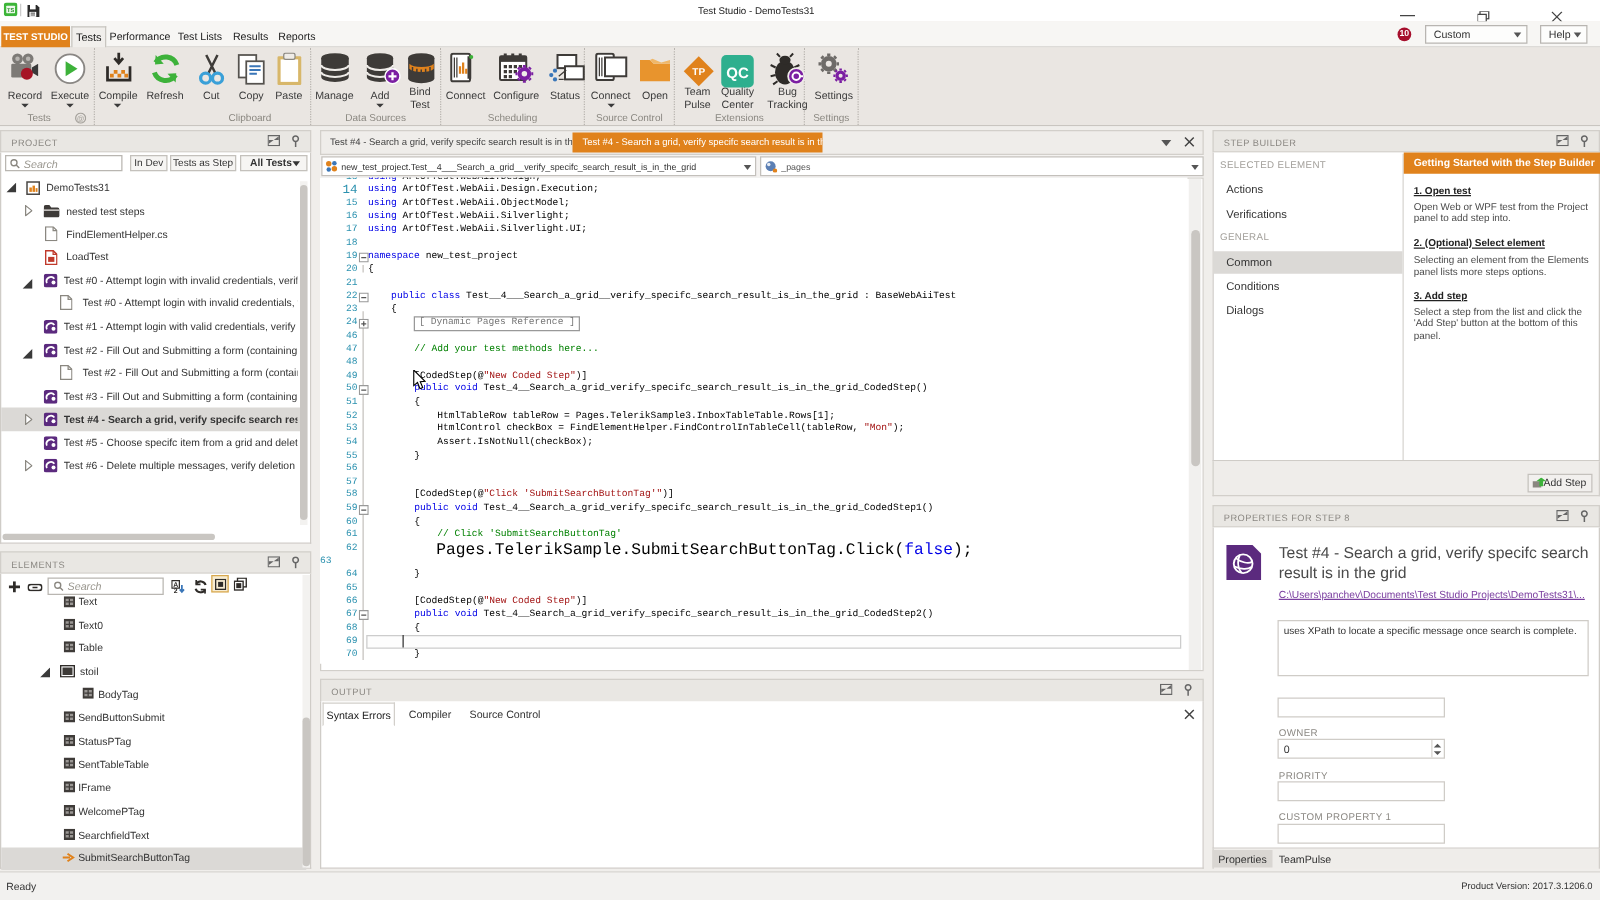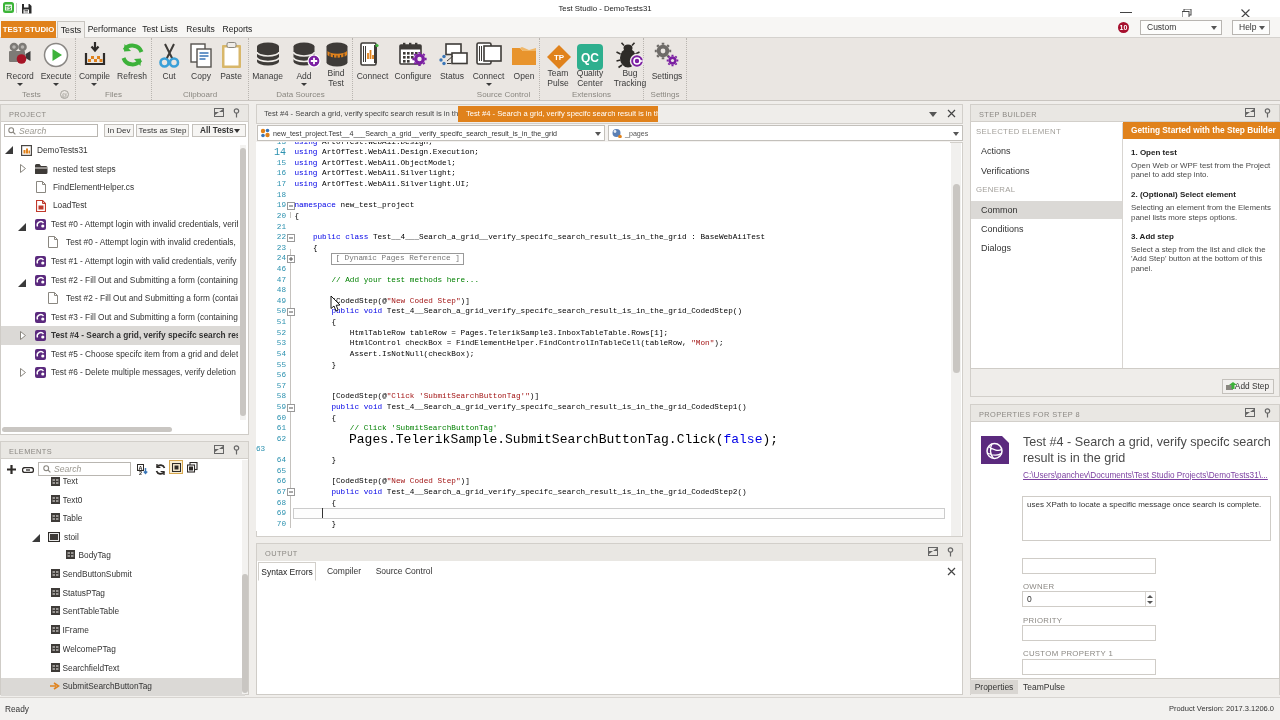--- a/index.html
+++ b/index.html
@@ -37,21 +37,21 @@
 .whitebox { position:absolute; background:#fff; border:1px solid #cfccc7; border-top:none; }
 
 
 .treerow { position:absolute; font-size:8.3px; color:#333; white-space:nowrap; overflow:hidden; }
 .kw { color:#0000e6; } .cm { color:#008000; } .st { color:#a31515; }
 
 
 .rp-item { position:absolute; left:0; width:100%; font-size:9px; color:#333; padding-left:10px; }
 .rp-gray { color:#a3a09b; font-size:7.8px; letter-spacing:0.3px; }
 .helptext { position:absolute; font-size:7.9px; color:#4a4a4a; line-height:9.6px; white-space:nowrap; }
-.helphead { position:absolute; font-size:8px; color:#222; font-weight:bold; white-space:nowrap; }
+.helphead { position:absolute; font-size:8px; color:#222; font-weight:bold; white-space:nowrap;text-decoration:underline; }
 .flabel { position:absolute; font-size:7.8px; color:#8b8883; letter-spacing:0.3px;margin-top:33px; }
 .finput { position:absolute; background:#fff; border:1px solid #cfccc7; }
 </style>
 </head>
 <body>
 
 <div class="abs" id="titlebar"></div>
 <div class="abs" id="titletext">Test Studio - DemoTests31</div>
 <svg class="abs" style="left:3px;top:2px" width="11" height="11">
     <rect x="0" y="0" width="11" height="11" rx="2.5" fill="#3cb538"></rect>
@@ -86,28 +86,28 @@
 <div class="abs combo" style="left:1232px;width:38px">Help<span class="arr"></span></div>
 
 <div class="abs" id="ribbon">
   <div class="rgroup" style="left:0;width:76px">
       <div class="rlabel" style="text-align:left;padding-left:22px">Tests</div>
       <svg style="position:absolute;bottom:1px;left:60px" width="9" height="9">
         <circle cx="4.5" cy="4.5" r="4" fill="none" stroke="#a5a29c" stroke-width="1"></circle>
         <text x="4.5" y="6.8" font-size="6" fill="#a5a29c" text-anchor="middle">@</text>
       </svg>
     </div>
-  <div class="rgroup" style="left:76px;width:76px">
-      <div class="rlabel">Files</div>
-    </div>
   <div class="rgroup" style="left:152px;width:97px">
       <div class="rlabel">Clipboard</div>
     </div>
   <div class="rgroup" style="left:249px;width:104px">
       <div class="rlabel">Data Sources</div>
+    </div>
+  <div class="rgroup" style="left:353px;width:115px">
+      <div class="rlabel">Scheduling</div>
     </div>
   <div class="rgroup" style="left:468px;width:72px">
       <div class="rlabel">Source Control</div>
     </div>
   <div class="rgroup" style="left:540px;width:104px">
       <div class="rlabel">Extensions</div>
     </div>
   <div class="rgroup" style="left:644px;width:43px">
       <div class="rlabel">Settings</div>
     </div>

